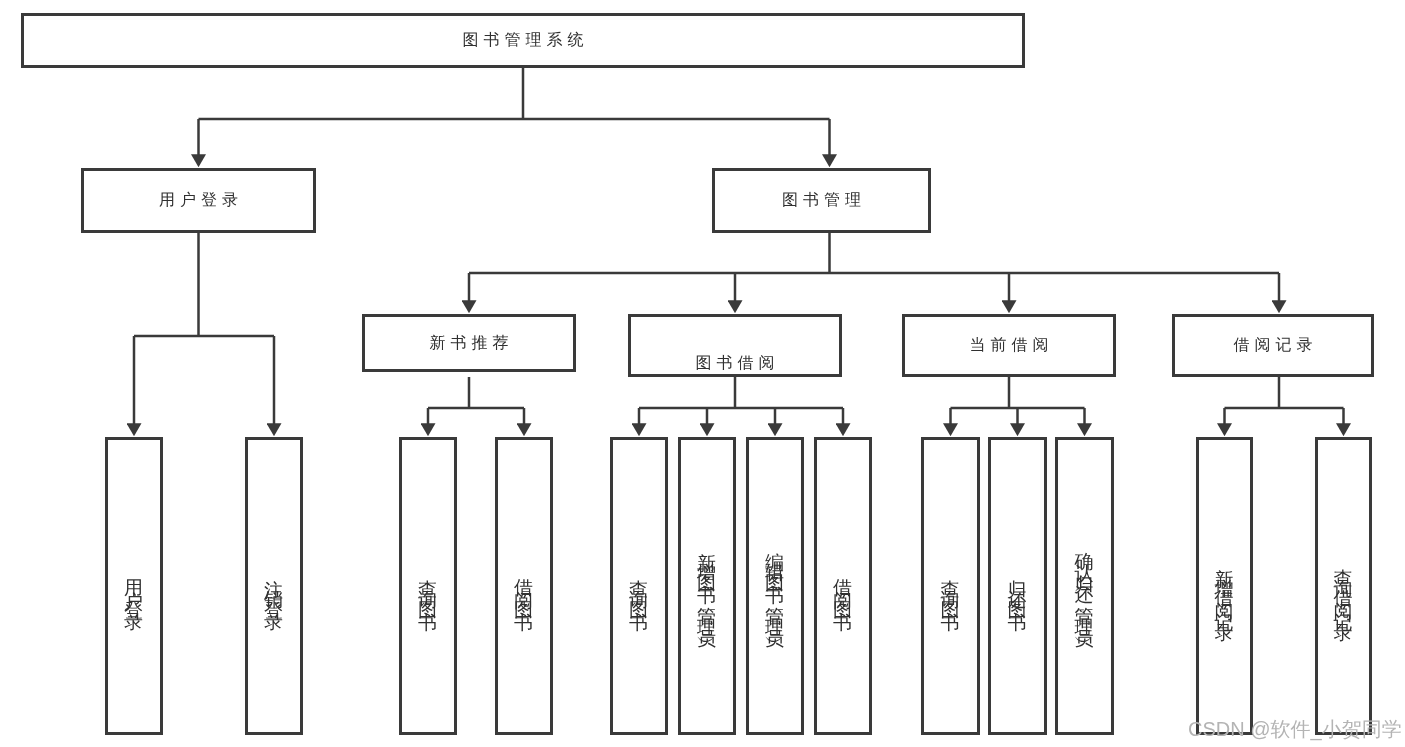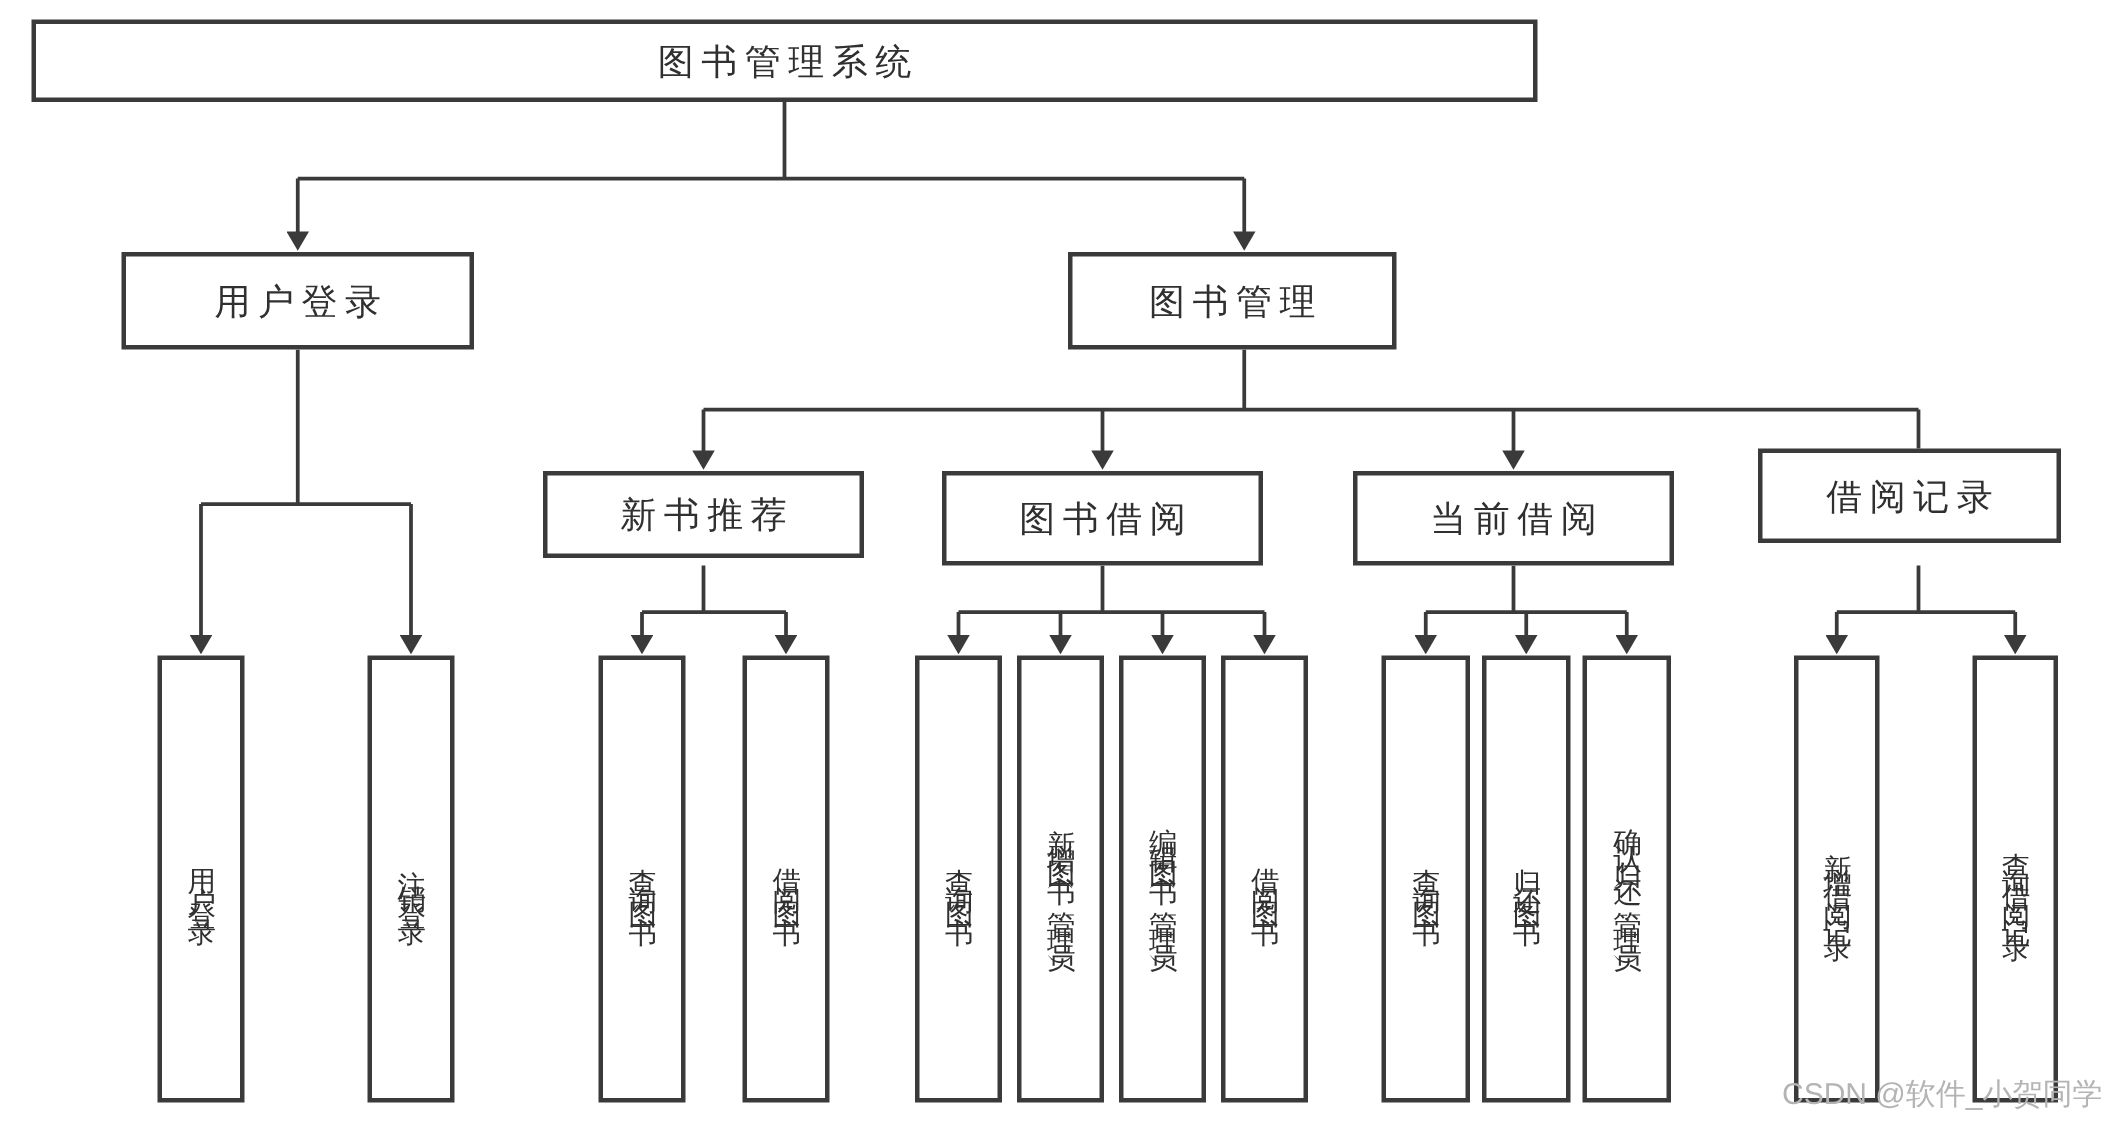--- a/index.html
+++ b/index.html
@@ -26,21 +26,21 @@
     display: flex;
     align-items: center;
     justify-content: center;
     background: #ffffff;
     border: 3px solid #3a3a3a;
     box-sizing: border-box;
     color: #303030;
     z-index: 2;
   }
   .hbox span {
-    font-size: 24px;
+    font-size: 16px;
     letter-spacing: 5px;
     text-indent: 5px;
     white-space: nowrap;
   }
   .vbox span {
     writing-mode: vertical-lr;
     text-orientation: mixed;
     font-size: 19px;
     line-height: 1;
     letter-spacing: 11px;
@@ -122,27 +122,27 @@
   <div class="box hbox" style="left:81px; top:168px; width:235px; height:65px;">
     <span>用户登录</span>
   </div>
   <div class="box hbox" style="left:712px; top:168px; width:219px; height:65px;">
     <span>图书管理</span>
   </div>
 
   <div class="box hbox" style="left:362px; top:314px; width:214px; height:58px;">
     <span>新书推荐</span>
   </div>
-  <div class="box hbox" style="left:628px; top:314px; width:214px; height:63px;">
+  <div class="box hbox" style="left:628px; top:314px; width:214px; height:63px;align-items:flex-end;">
     <span>图书借阅</span>
   </div>
   <div class="box hbox" style="left:902px; top:314px; width:214px; height:63px;">
     <span>当前借阅</span>
   </div>
-  <div class="box hbox" style="left:1172px; top:299px; width:202px; height:63px;">
+  <div class="box hbox" style="left:1172px; top:314px; width:202px; height:63px;">
     <span>借阅记录</span>
   </div>
 
   <div class="box vbox" style="left:105px; top:437px; width:58px; height:298px;">
     <span>用户登录</span>
   </div>
   <div class="box vbox" style="left:245px; top:437px; width:58px; height:298px;">
     <span>注销登录</span>
   </div>
 

